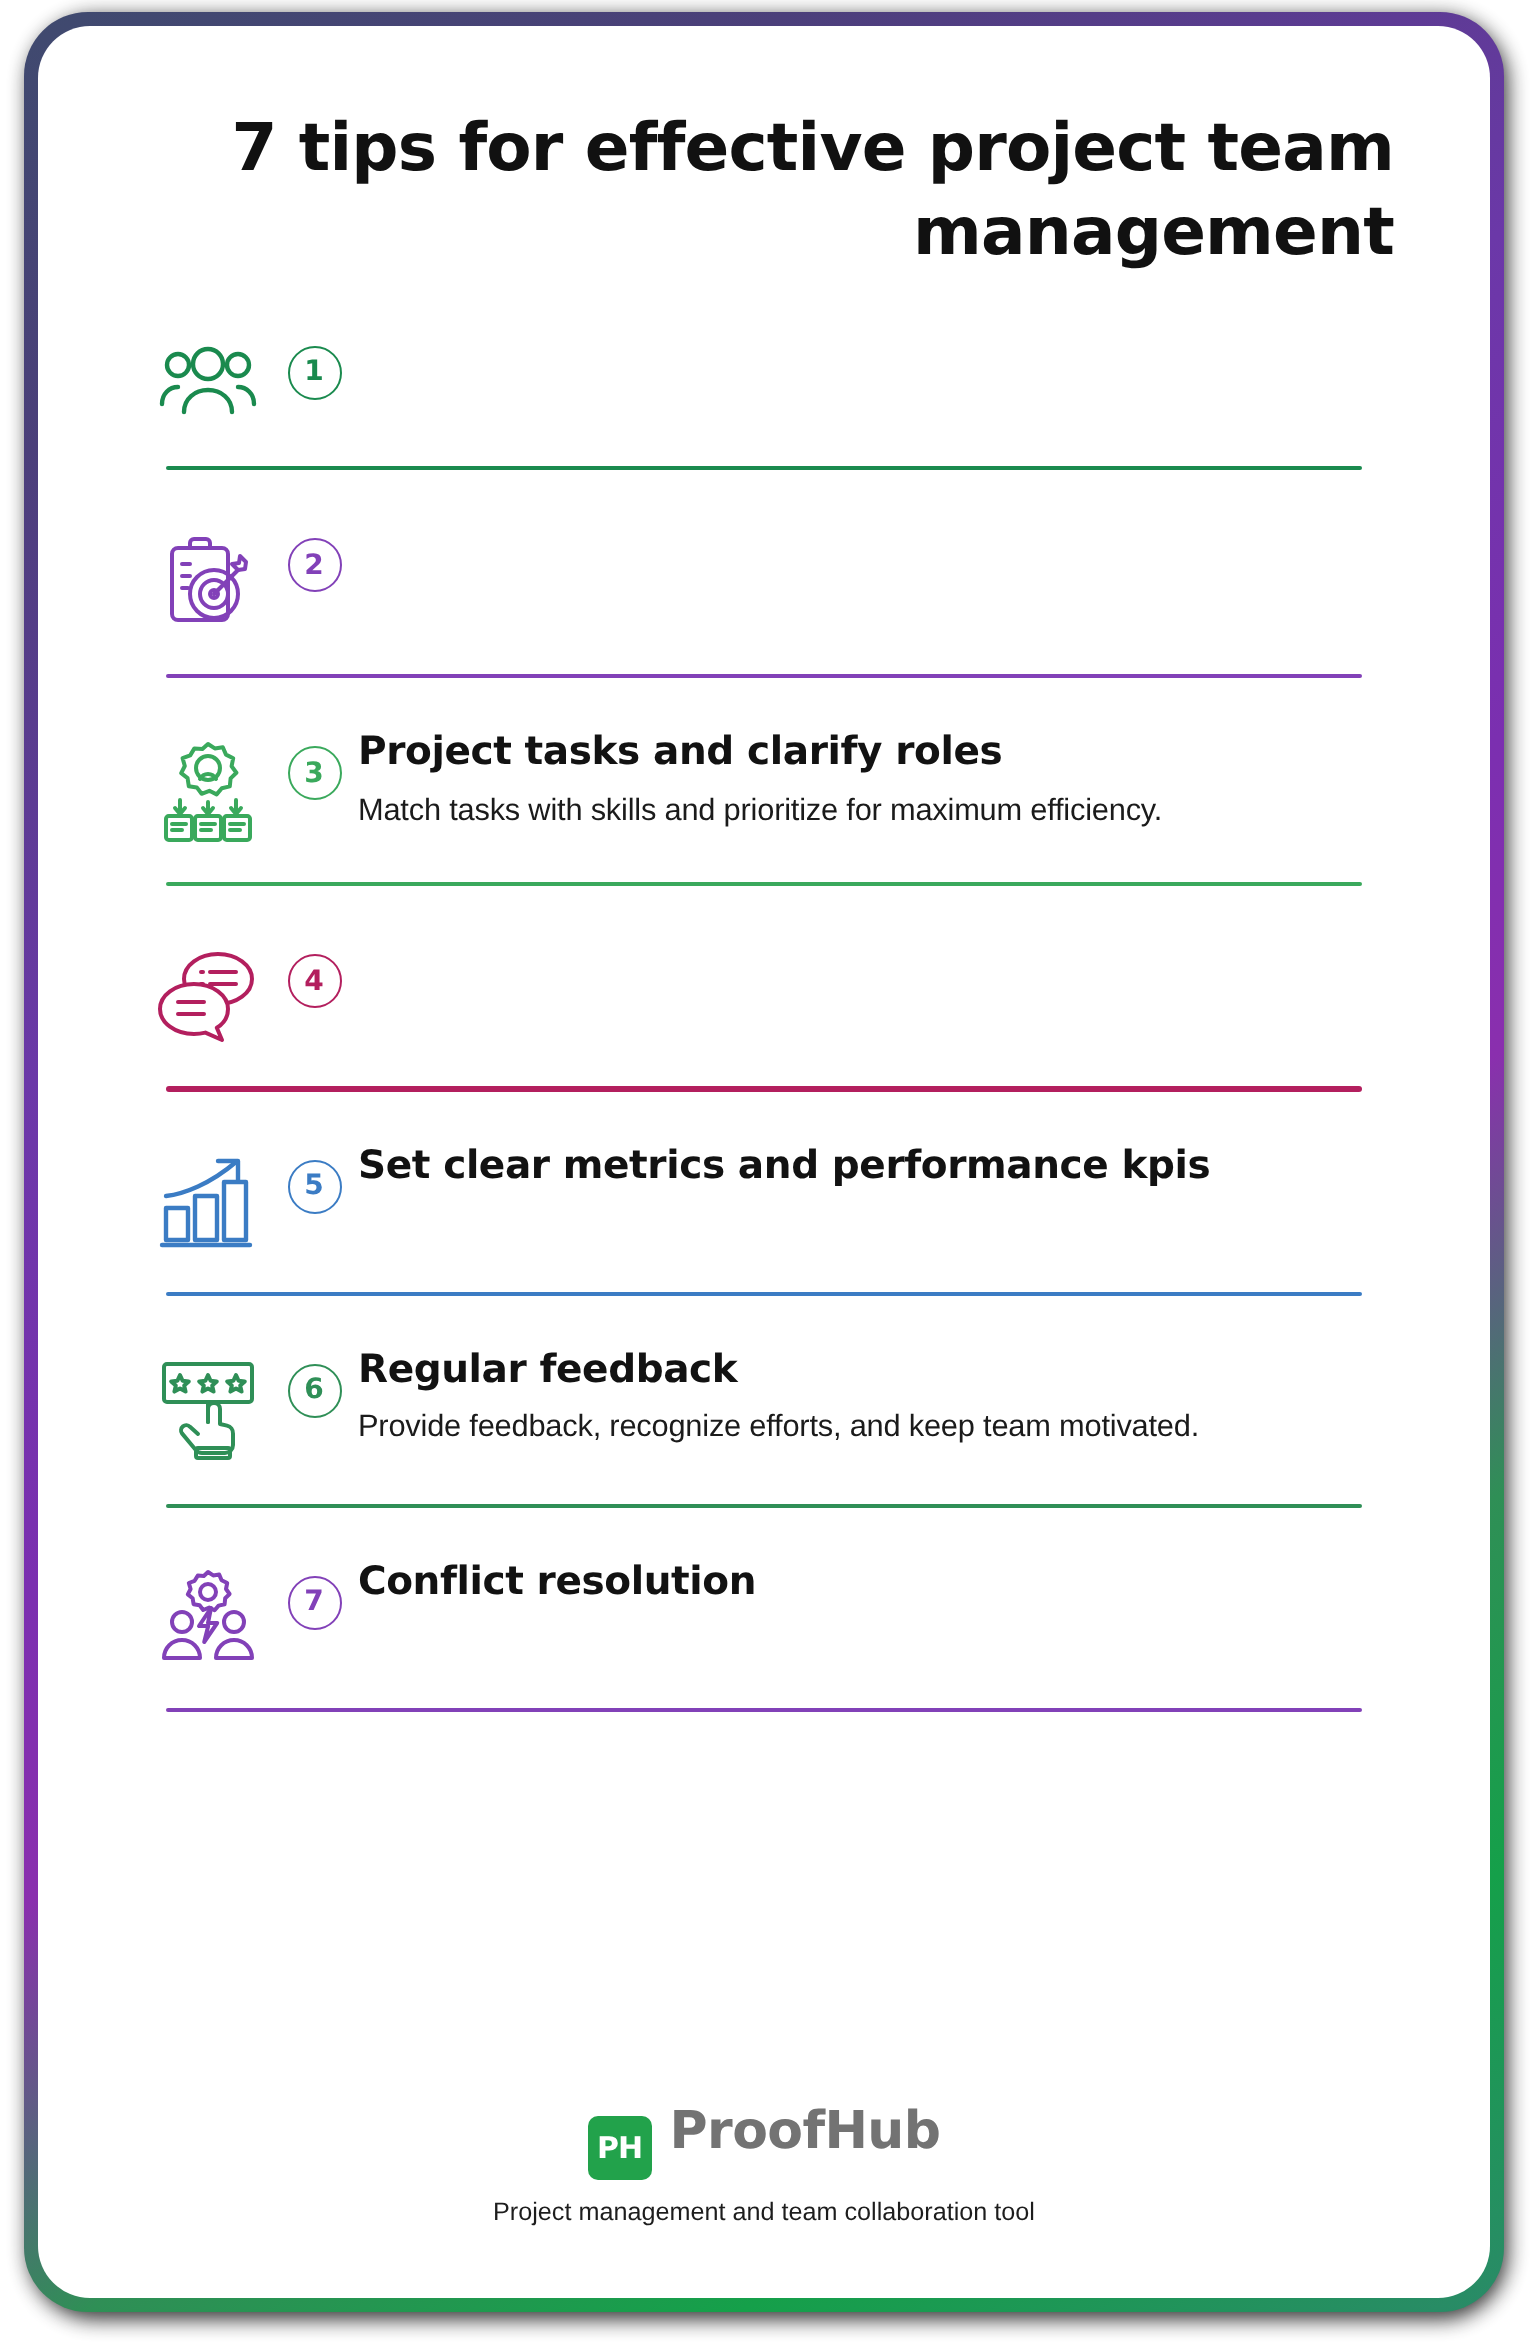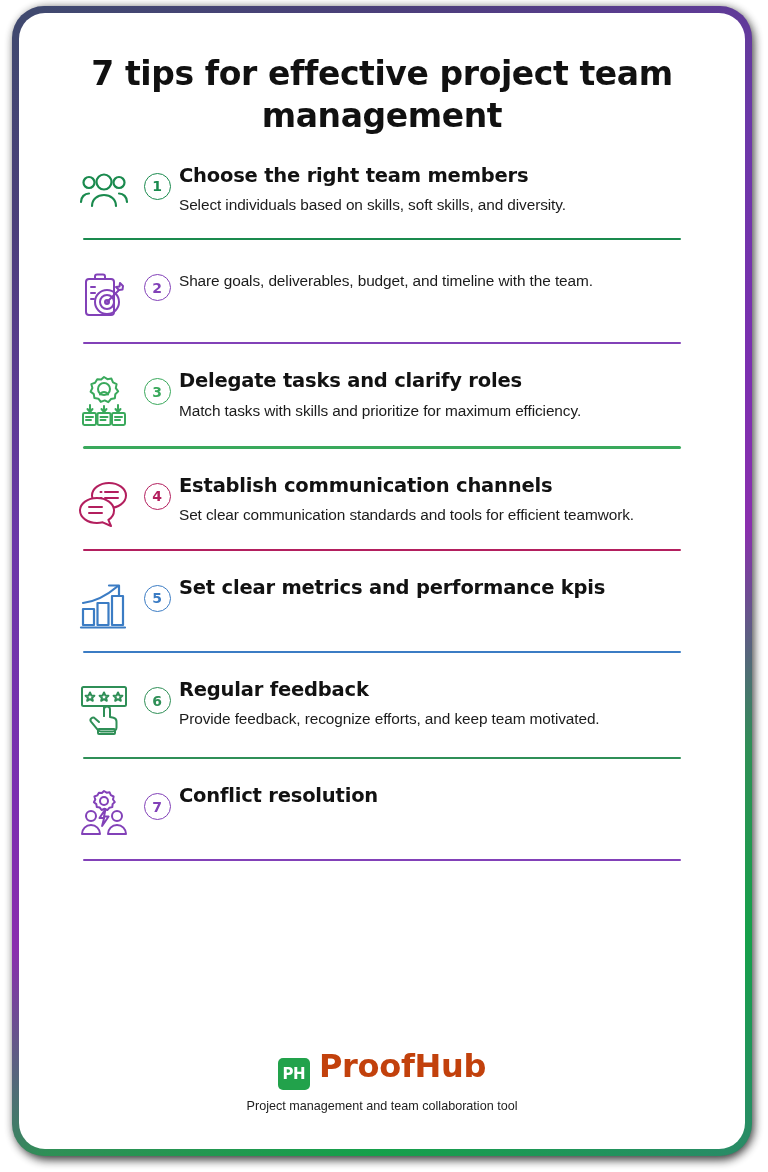--- a/index.html
+++ b/index.html
@@ -51,21 +51,21 @@
     overflow: hidden;
     position: relative;
   }
 
   .title {
     font-family: "DejaVu Sans", sans-serif;
     font-weight: bold;
     font-size: 33px;
     line-height: 1.27;
     letter-spacing: -0.4px;
-    text-align: center;
+    text-align: right;
     color: #111111;
     padding: 40px 48px 0 48px;
   }
 
   .tips { padding: 24px 0 0 0; }
 
   .tip-row {
     display: flex;
     align-items: flex-start;
     padding: 0 46px 0 54px;
@@ -159,22 +159,22 @@
     font-weight: bold;
     font-size: 15px;
     color: #ffffff;
     letter-spacing: -0.5px;
     margin-top: 16px;
   }
 
   .brand-name {
     font-family: "DejaVu Sans", sans-serif;
     font-weight: bold;
-    font-size: 32px;
-    color: #c2410c;
+    font-size: 26px;
+    color: #737373;
     letter-spacing: -0.3px;
   }
 
   .tagline {
     font-family: "Liberation Sans", sans-serif;
     font-size: 12.6px;
     color: #1d1d1d;
     margin-top: 9px;
   }
 </style>
@@ -197,24 +197,20 @@
               <circle cx="25" cy="13" r="7.5"></circle>
               <path d="M13 37c0-6.6 5.4-11 12-11s12 4.4 12 11"></path>
               <circle cx="10" cy="13.5" r="5.5"></circle>
               <path d="M2 33c0-5 3.6-8.5 8-8.5"></path>
               <circle cx="40" cy="13.5" r="5.5"></circle>
               <path d="M48 33c0-5-3.6-8.5-8-8.5"></path>
             </svg>
           </div>
           <div class="tip-num">
             <span class="num-circle" style="color:#1a8a4e">1</span>
-          </div>
-          <div class="tip-text">
-            <div class="tip-title">Choose the right team members</div>
-            <div class="tip-desc">Select individuals based on skills, soft skills, and diversity.</div>
           </div>
         </div>
         <div class="tip-gap-1"></div>
         <div class="divider" style="background:#1a8a4e"></div>
         <div class="tip-gap-2"></div>
       </div>
 
       <div class="tip-block">
         <div class="tip-row">
           <div class="tip-icon">
@@ -226,21 +222,20 @@
               <circle cx="27" cy="32" r="7"></circle>
               <circle cx="27" cy="32" r="2"></circle>
               <path d="M27 32l12-12"></path>
               <path d="M36 17l3.5-.5.5-3.5 3 3-.5 3.5-3.5.5z"></path>
             </svg>
           </div>
           <div class="tip-num">
             <span class="num-circle" style="color:#8241b8">2</span>
           </div>
           <div class="tip-text">
-            <div class="tip-desc">Share goals, deliverables, budget, and timeline with the team.</div>
           </div>
         </div>
         <div class="tip-gap-1"></div>
         <div class="divider" style="background:#8241b8"></div>
         <div class="tip-gap-2"></div>
       </div>
 
       <div class="tip-block">
         <div class="tip-row">
           <div class="tip-icon">
@@ -253,45 +248,41 @@
               <rect x="4" y="39" width="13" height="12" rx="1.4"></rect>
               <rect x="18.5" y="39" width="13" height="12" rx="1.4"></rect>
               <rect x="33" y="39" width="13" height="12" rx="1.4"></rect>
               <path d="M7 43h7M7 46h5M21.5 43h7M21.5 46h5M36 43h7M36 46h5"></path>
             </svg>
           </div>
           <div class="tip-num">
             <span class="num-circle" style="color:#3aa95c">3</span>
           </div>
           <div class="tip-text">
-            <div class="tip-title">Delegate tasks and clarify roles</div>
+            <div class="tip-title">Project tasks and clarify roles</div>
             <div class="tip-desc">Match tasks with skills and prioritize for maximum efficiency.</div>
           </div>
         </div>
         <div class="tip-gap-1"></div>
         <div class="divider" style="background:#3aa95c"></div>
         <div class="tip-gap-2"></div>
       </div>
 
       <div class="tip-block">
         <div class="tip-row">
           <div class="tip-icon">
             <svg width="52" height="50" viewBox="0 0 52 50" fill="none" stroke="#b31f5e" stroke-width="2" stroke-linecap="round" stroke-linejoin="round">
               <path d="M31 4c9.4 0 17 5.6 17 12.5S40.4 29 31 29c-2 0-3.9-.25-5.7-.7L17 32l2.6-6.1C15.8 23.6 14 20.3 14 16.5 14 9.6 21.6 4 31 4z"></path>
               <path d="M27 13h13M27 19h13M22.5 13h1M22.5 19h1"></path>
               <path d="M19 19c-9.4 0-17 5.6-17 12.5S9.6 44 19 44c2 0 3.9-.25 5.7-.7L33 47l-2.6-6.1C34.2 38.6 36 35.3 36 31.5 36 24.6 28.4 19 19 19z" fill="#ffffff"></path>
               <path d="M11 28h13M11 34h13"></path>
             </svg>
           </div>
           <div class="tip-num">
             <span class="num-circle" style="color:#b31f5e">4</span>
-          </div>
-          <div class="tip-text">
-            <div class="tip-title">Establish communication channels</div>
-            <div class="tip-desc">Set clear communication standards and tools for efficient teamwork.</div>
           </div>
         </div>
         <div class="tip-gap-1"></div>
         <div class="divider" style="background:#b31f5e"></div>
         <div class="tip-gap-2"></div>
       </div>
 
       <div class="tip-block">
         <div class="tip-row">
           <div class="tip-icon">

